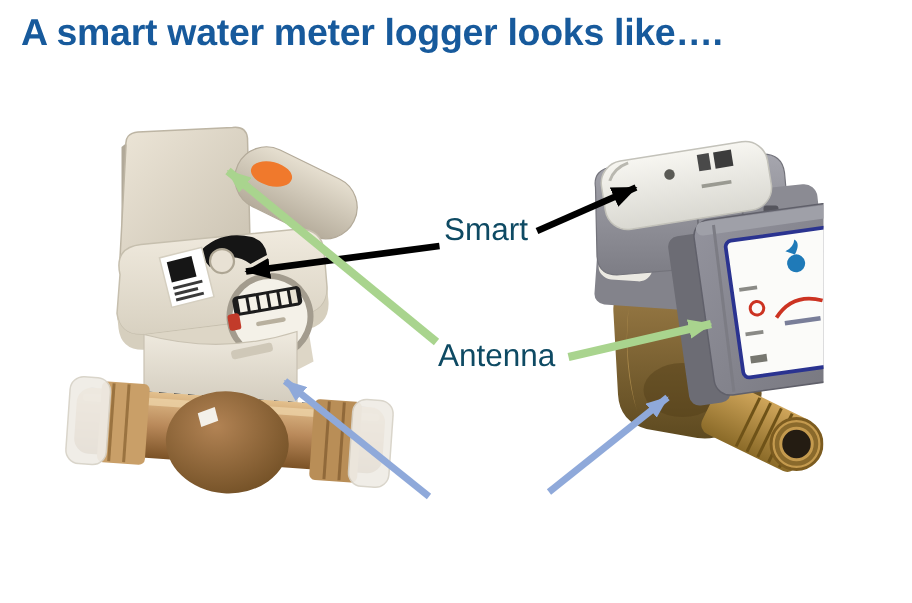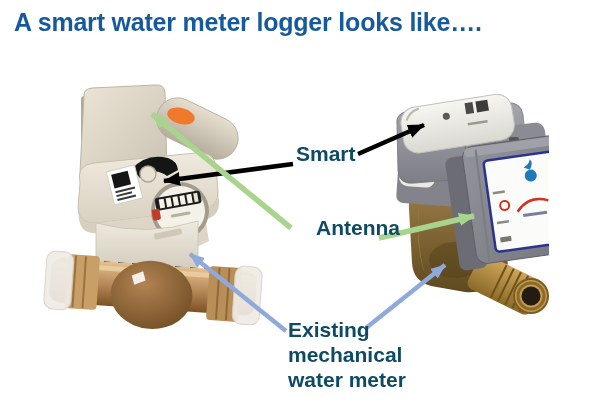--- a/index.html
+++ b/index.html
@@ -6,26 +6,26 @@
   .slide {
     position:relative; width:549px; height:402px; background:#ffffff;
     overflow:hidden; font-family:"Liberation Sans", sans-serif;
   }
   .title {
     position:absolute; left:14px; top:8px; z-index:5;
     font-size:25px; font-weight:bold; color:var(--title-color,#175a9c);
     letter-spacing:-0.2px; white-space:nowrap;
   }
   .callout {
-    position:absolute; z-index:6; font-weight:bold;
+    position:absolute; z-index:6; font-weight:normal;
     color:var(--callout-color,#0e4a63); font-size:21px; line-height:25px;
   }
   .callout span { display:block; }
   .callout-smart-logger { left:296px; top:141px; }
-  .callout-antenna     { left:292px; top:215px;margin-left:24px; }
+  .callout-antenna     { left:292px; top:225px; }
   .callout-existing    { left:288px; top:317px; }
   .photo { position:absolute; z-index:1; }
   .photo-left  { left:28px;  top:83px; }
   .photo-right { left:385px; top:85px; }
   .arrow-layer { position:absolute; left:0; top:0; z-index:4; pointer-events:none; }
 </style>
 </head>
 <body>
 
 <div class="slide">
@@ -226,19 +226,14 @@
     <line x1="286" y1="331" x2="190" y2="254" stroke="#8fa9da" stroke-width="4.5" marker-end="url(#headBlue)"></line>
     <line x1="366" y1="328" x2="445" y2="265" stroke="#8fa9da" stroke-width="4.5" marker-end="url(#headBlue)"></line>
   </svg>
 
   <div class="callout callout-smart-logger">
     <span>Smart</span>
   </div>
   <div class="callout callout-antenna">
     <span>Antenna</span>
   </div>
-  <div class="callout callout-existing">
-    <span>Existing</span>
-    <span>mechanical</span>
-    <span>water meter</span>
-  </div>
 
 </div>
 
 </body></html>

